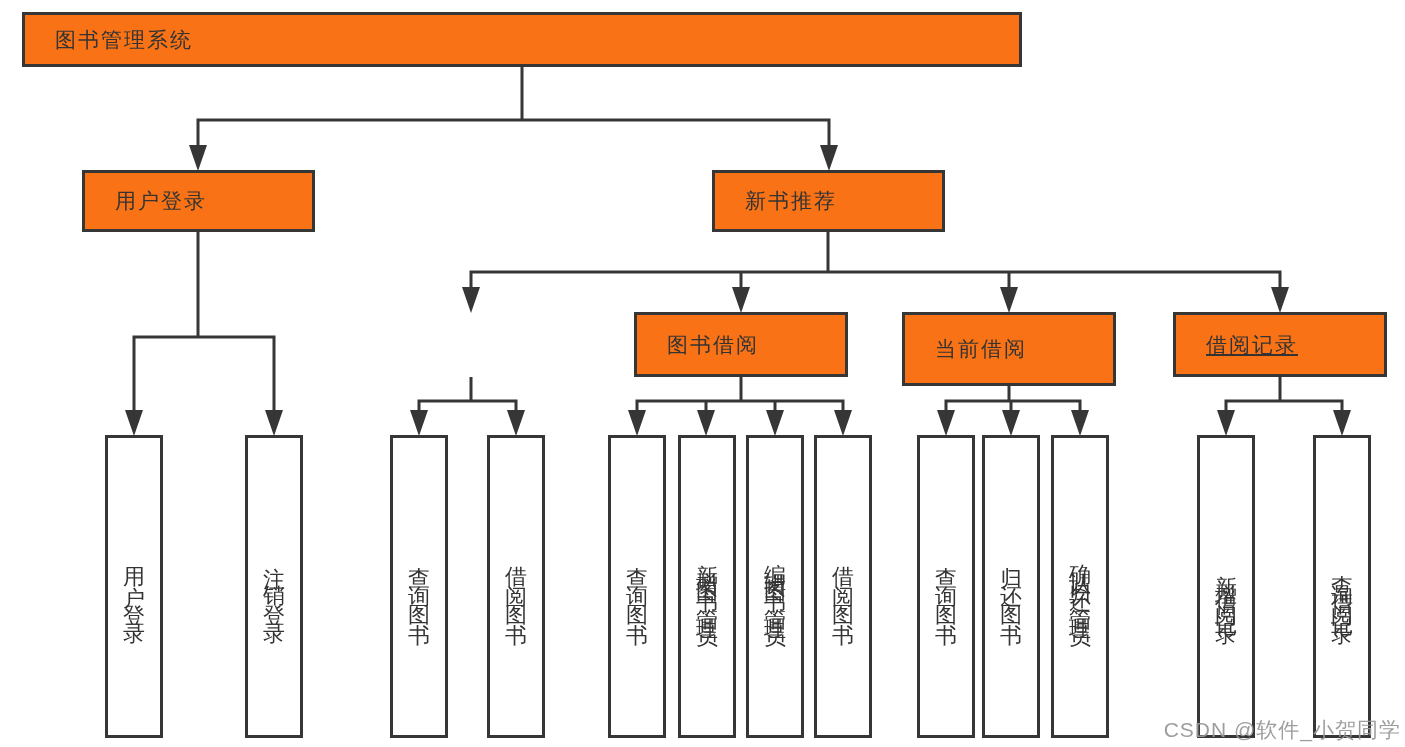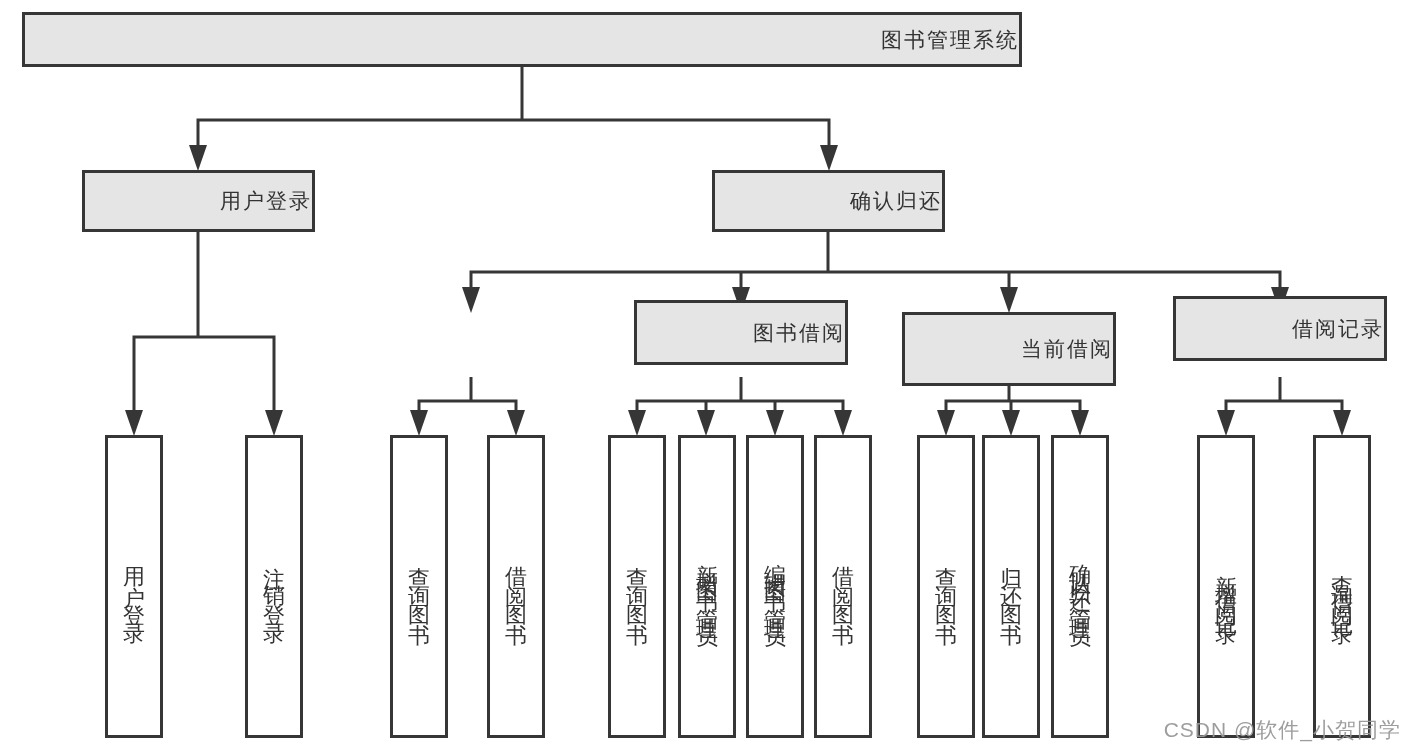--- a/index.html
+++ b/index.html
@@ -14,28 +14,29 @@
   #connectors {
     position: absolute;
     left: 0; top: 0;
     width: 1405px; height: 747px;
     z-index: 1;
   }
   .node {
     position: absolute;
     box-sizing: border-box;
     border: 3px solid #363636;
-    background: #e5e5e5;
+    background: #f97316;
     display: flex;
     align-items: center;
-    justify-content: flex-end;
+    justify-content: flex-start;
     color: #333333;
     z-index: 2;
     font-size: 21px;
     letter-spacing: 2px;
+    padding-left: 30px;
   }
   .leaf {
     position: absolute;
     box-sizing: border-box;
     border: 3px solid #363636;
     background: #ffffff;
     display: flex;
     align-items: center;
     justify-content: center;
     color: #333333;
@@ -52,23 +53,23 @@
   }
   .sp-wide  { letter-spacing: 19px; }
   .sp-med   { letter-spacing: 10px; }
   .sp-tight { letter-spacing: 9px; }
 
   
   #node-root            { left: 22px;   top: 12px;  width: 1000px; height: 55px; }
   #node-user-login      { left: 82px;   top: 170px; width: 233px;  height: 62px; }
   #node-book-management { left: 712px;  top: 170px; width: 233px;  height: 62px; }
   #node-new-book        { left: 364px;  top: 312px; width: 214px;  height: 65px; }
-  #node-book-borrow     { left: 634px;  top: 300px; width: 214px;  height: 65px; }
+  #node-book-borrow     { left: 634px;  top: 312px; width: 214px;  height: 65px; }
   #node-current-borrow  { left: 902px;  top: 312px; width: 214px;  height: 74px; }
-  #node-borrow-records  { left: 1173px; top: 296px; width: 214px;  height: 65px; }
+  #node-borrow-records  { left: 1173px; top: 312px; width: 214px;  height: 65px; text-decoration: underline; }
 
   #leaf-g1-0 { left: 105px; }
   #leaf-g1-1 { left: 245px; }
   #leaf-g2-0 { left: 390px; }
   #leaf-g2-1 { left: 487px; }
   #leaf-g3-0 { left: 608px; }
   #leaf-g3-1 { left: 678px; }
   #leaf-g3-2 { left: 746px; }
   #leaf-g3-3 { left: 814px; }
   #leaf-g4-0 { left: 917px; }
@@ -134,21 +135,21 @@
   </svg>
 
   <div class="node" id="node-root">
     <span>图书管理系统</span>
   </div>
 
   <div class="node" id="node-user-login">
     <span>用户登录</span>
   </div>
   <div class="node" id="node-book-management">
-    <span>确认归还</span>
+    <span>新书推荐</span>
   </div>
 
   <div class="node" id="node-book-borrow">
     <span>图书借阅</span>
   </div>
   <div class="node" id="node-current-borrow">
     <span>当前借阅</span>
   </div>
   <div class="node" id="node-borrow-records">
     <span>借阅记录</span>

